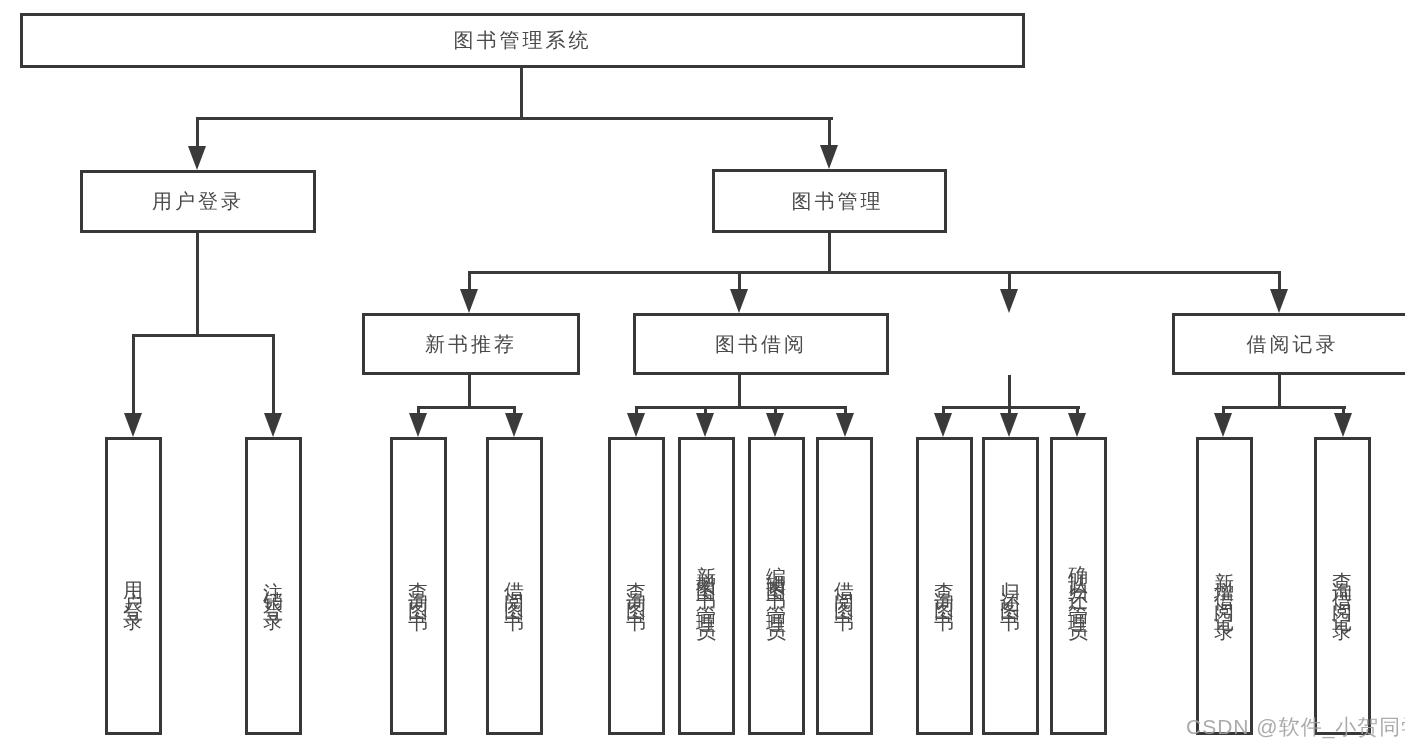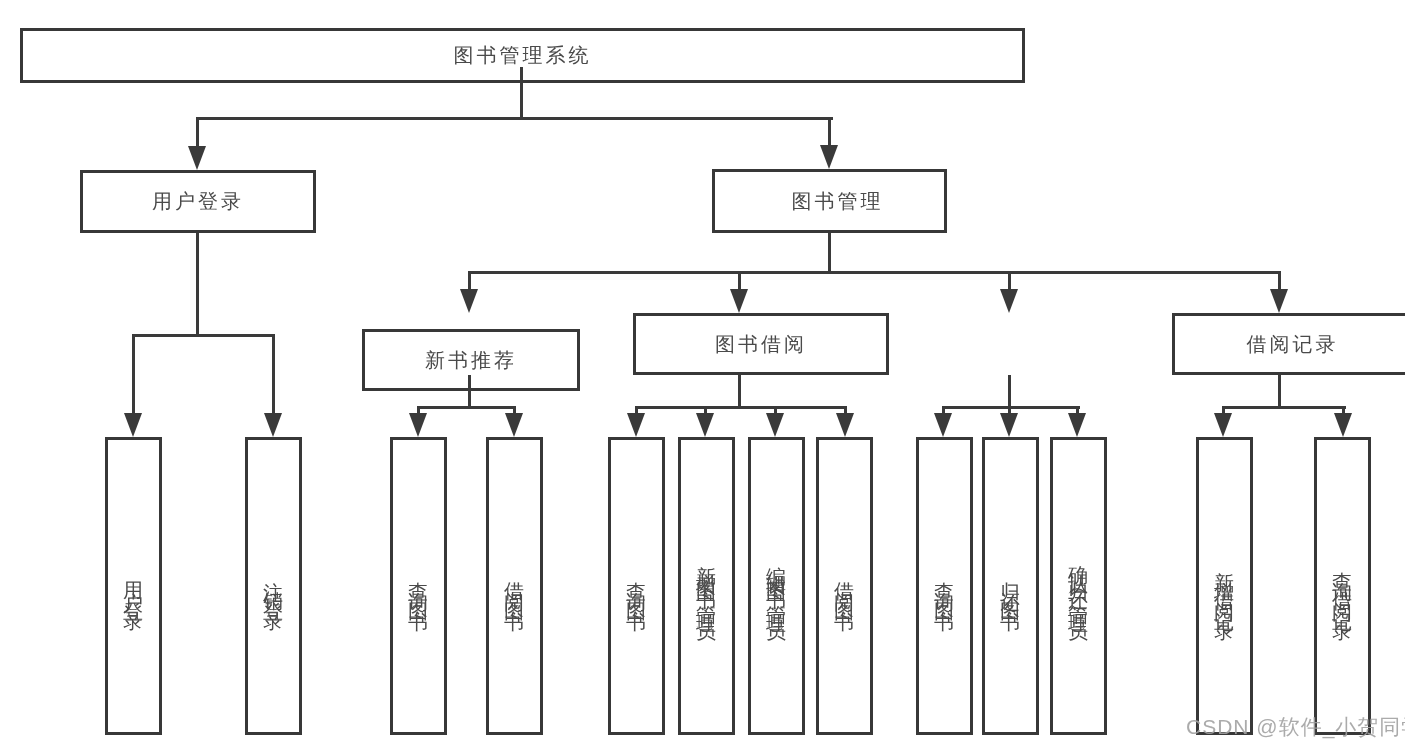--- a/index.html
+++ b/index.html
@@ -72,33 +72,33 @@
     color: rgba(162,162,162,0.9);
     z-index: 5;
     white-space: nowrap;
   }
 </style>
 </head>
 <body>
 
 <div class="canvas">
 
-  <div class="hbox" style="left:20px; top:28px; width:1005px; height:55px;">
+  <div class="hbox" style="left:20px; top:13px; width:1005px; height:55px;">
     <span>图书管理系统</span>
   </div>
 
   <div class="hbox" style="left:80px; top:170px; width:236px; height:63px;">
     <span>用户登录</span>
   </div>
 
   <div class="hbox" style="left:712px; top:169px; width:235px; height:64px;padding-left:16px;">
     <span>图书管理</span>
   </div>
 
-  <div class="hbox" style="left:362px; top:313px; width:218px; height:62px;margin-top:16px;">
+  <div class="hbox" style="left:362px; top:313px; width:218px; height:62px;">
     <span>新书推荐</span>
   </div>
 
   <div class="hbox" style="left:633px; top:313px; width:256px; height:62px;">
     <span>图书借阅</span>
   </div>
 
 
   <div class="hbox" style="left:1172px; top:313px; width:241px; height:62px;">
     <span>借阅记录</span>

